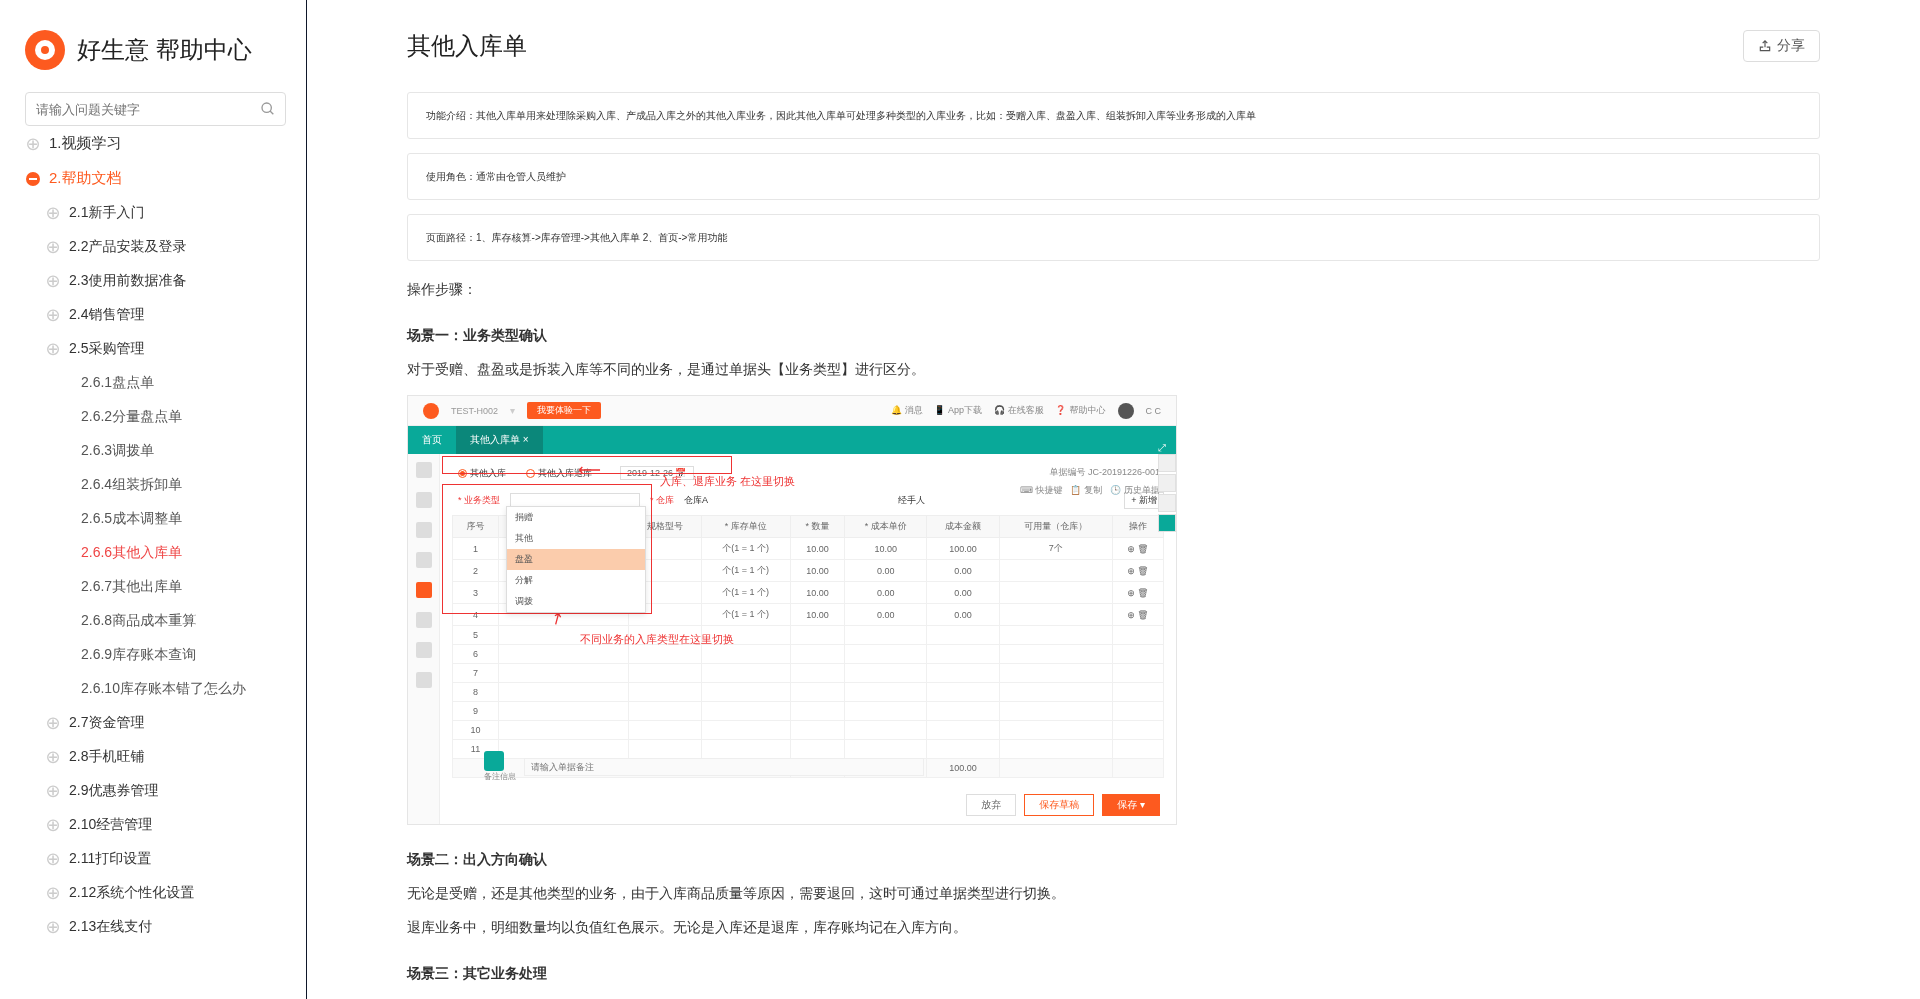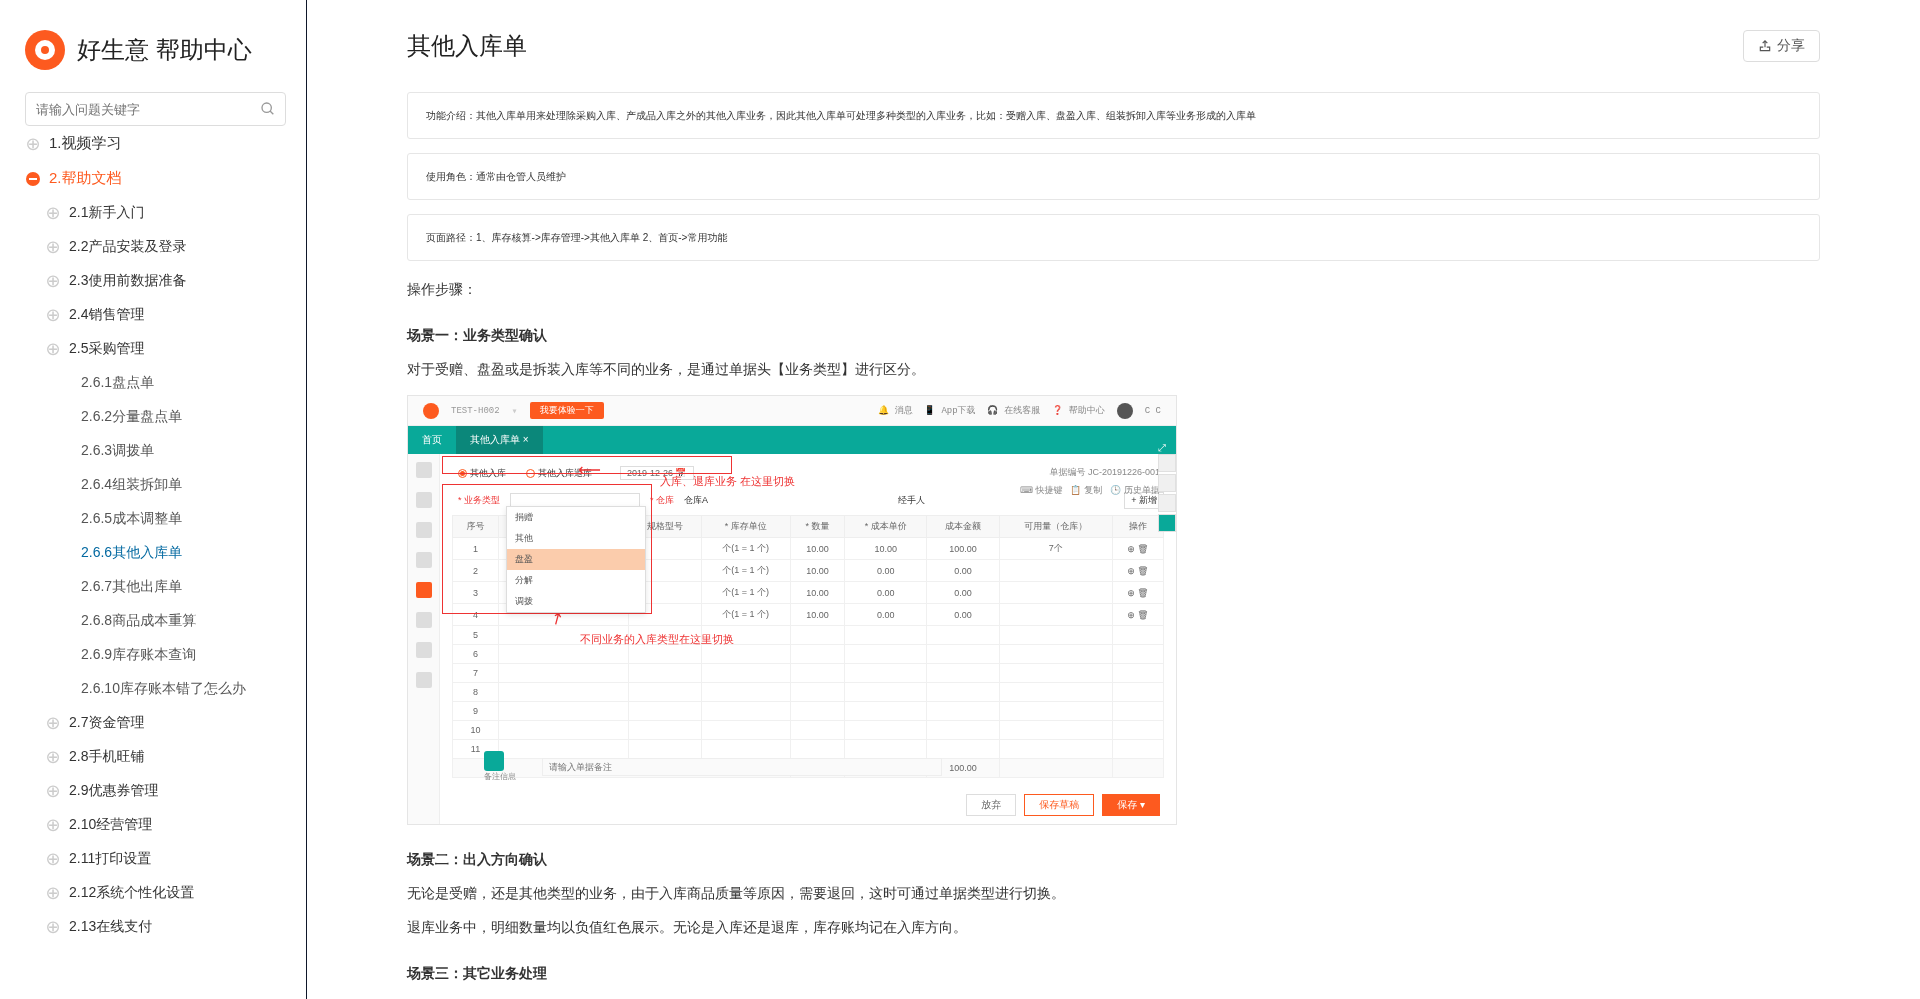--- a/index.html
+++ b/index.html
@@ -13,35 +13,35 @@
 .logo-title { font-size: 24px; color: #222; }
 .search-box { position: relative; }
 .search-input { width: 100%; height: 34px; border: 1px solid #ddd; border-radius: 4px; padding: 0 34px 0 10px; font-size: 13px; outline: none; }
 .search-icon { position: absolute; right: 10px; top: 50%; transform: translateY(-50%); width: 16px; height: 16px; color: #999; }
 .nav { list-style: none; }
 .nav-item { padding: 8px 0; display: flex; align-items: center; cursor: pointer; font-size: 15px; color: #333; }
 .nav-item.l1 { padding-left: 0; }
 .nav-item.l2 { padding-left: 20px; font-size: 14px; }
 .nav-item.l3 { padding-left: 56px; font-size: 14px; color: #555; }
 .nav-item.active { color: #fd5a1f; }
-.nav-item.current { color: #0369a1; }
+.nav-item.current { color: #ef4444; }
 .nav-icon { width: 16px; height: 16px; margin-right: 8px; flex-shrink: 0; display: inline-flex; align-items: center; justify-content: center; }
 .plus { color: #ccc; font-size: 18px; line-height: 1; }
 .minus { width: 14px; height: 14px; border-radius: 50%; background: #fd5a1f; position: relative; }
 .minus::after { content: ""; position: absolute; width: 8px; height: 2px; background: #fff; top: 6px; left: 3px; }
 .main { flex: 1; padding: 30px 100px 30px 100px; overflow-y: auto; background: #fff; }
 .page-head { display: flex; justify-content: space-between; align-items: center; margin-bottom: 30px; }
 .page-title { font-size: 24px; font-weight: 500; color: #222; }
 .share-btn { border: 1px solid #ddd; border-radius: 4px; padding: 6px 14px; font-size: 14px; color: #555; cursor: pointer; display: flex; align-items: center; gap: 5px; }
 .info-box { border: 1px solid #e6e6e6; border-radius: 3px; padding: 14px 18px; margin-bottom: 14px; font-size: 10px; line-height: 1.7; }
 .info-label { color: #333; }
 .content-body p { font-size: 14px; line-height: 2; margin: 6px 0; color: #333; }
 .content-body .scene-title { font-weight: 600; margin-top: 18px; }
 .screenshot { width: 770px; height: 430px; border: 1px solid #e5e5e5; margin: 12px 0 20px 0; background: #f7f8fa; position: relative; overflow: hidden; font-size: 10px; }
-.ss-top { height: 30px; background: #fafafa; display: flex; align-items: center; padding: 0 15px; gap: 12px; border-bottom: 1px solid #eee; font-family: Liberation Mono, monospace; }
+.ss-top { height: 30px; background: #fafafa; display: flex; align-items: center; padding: 0 15px; gap: 12px; border-bottom: 1px solid #eee; }
 .ss-logo { width: 16px; height: 16px; border-radius: 50%; background: #fd5a1f; }
 .ss-top-text { color: #999; font-size: 9px; }
 .ss-top-btn { background: #fd5a1f; color: #fff; padding: 2px 10px; border-radius: 2px; font-size: 9px; }
 .ss-top-right { margin-left: auto; display: flex; gap: 12px; color: #888; font-size: 9px; align-items: center; }
 .ss-tabs { height: 28px; background: #09a999; display: flex; align-items: flex-end; }
 .ss-tab { padding: 0 14px; color: #fff; font-size: 10px; height: 100%; display: flex; align-items: center; }
 .ss-tab.active { background: #0b877a; }
 .ss-body { display: flex; height: calc(100% - 58px); }
 .ss-side { width: 32px; background: #fafafa; border-right: 1px solid #eee; display: flex; flex-direction: column; align-items: center; padding-top: 8px; gap: 14px; }
 .ss-side-icon { width: 16px; height: 16px; background: #ddd; border-radius: 2px; }
@@ -59,21 +59,21 @@
 .ss-row2 { display: flex; align-items: center; gap: 10px; font-size: 9px; margin: 8px 0 6px 6px; }
 .ss-select { border: 1px solid #ddd; width: 130px; height: 16px; display: inline-block; }
 .ss-dropdown { position: absolute; left: 66px; top: 52px; width: 140px; background: #fff; border: 1px solid #ddd; box-shadow: 0 2px 6px rgba(0,0,0,0.1); z-index: 5; }
 .ss-dropdown div { padding: 4px 8px; font-size: 9px; color: #555; }
 .ss-dropdown div.hl { background: #fbccac; }
 .ss-table { width: 100%; border-collapse: collapse; font-size: 9px; margin-top: 4px; }
 .ss-table th { background: #f8f8f8; border: 1px solid #eee; padding: 4px 6px; color: #666; font-weight: 400; text-align: center; }
 .ss-table td { border: 1px solid #f0f0f0; padding: 4px 6px; text-align: center; color: #666; height: 18px; }
 .ss-footer { position: absolute; bottom: 42px; left: 44px; right: 16px; display: flex; align-items: center; gap: 8px; }
 .ss-note-icon { width: 20px; height: 20px; background: #09a999; border-radius: 3px; }
-.ss-note-input { flex: 0 0 400px; border: 1px solid #eee; background: #fafafa; height: 18px; font-size: 9px; padding: 0 6px; color: #bbb; margin-left: 18px; }
+.ss-note-input { flex: 0 0 400px; border: 1px solid #eee; background: #fafafa; height: 18px; font-size: 9px; padding: 0 6px; color: #bbb; }
 .ss-actions { position: absolute; bottom: 8px; right: 16px; display: flex; gap: 8px; }
 .ss-btn { border: 1px solid #ddd; padding: 3px 14px; font-size: 10px; color: #666; }
 .ss-btn.outline { border-color: #fd5a1f; color: #fd5a1f; }
 .ss-btn.primary { background: #fd5a1f; border-color: #fd5a1f; color: #fff; }
 .ss-rightbar { position: absolute; right: 0; top: 58px; width: 18px; display: flex; flex-direction: column; }
 .ss-rb { width: 18px; height: 18px; background: #f0f0f0; border: 1px solid #e0e0e0; margin-bottom: 2px; }
 .ss-rb.on { background: #09a999; }
 .red-arrow { position: absolute; color: #e33; font-size: 16px; }
 </style>
 </head>

